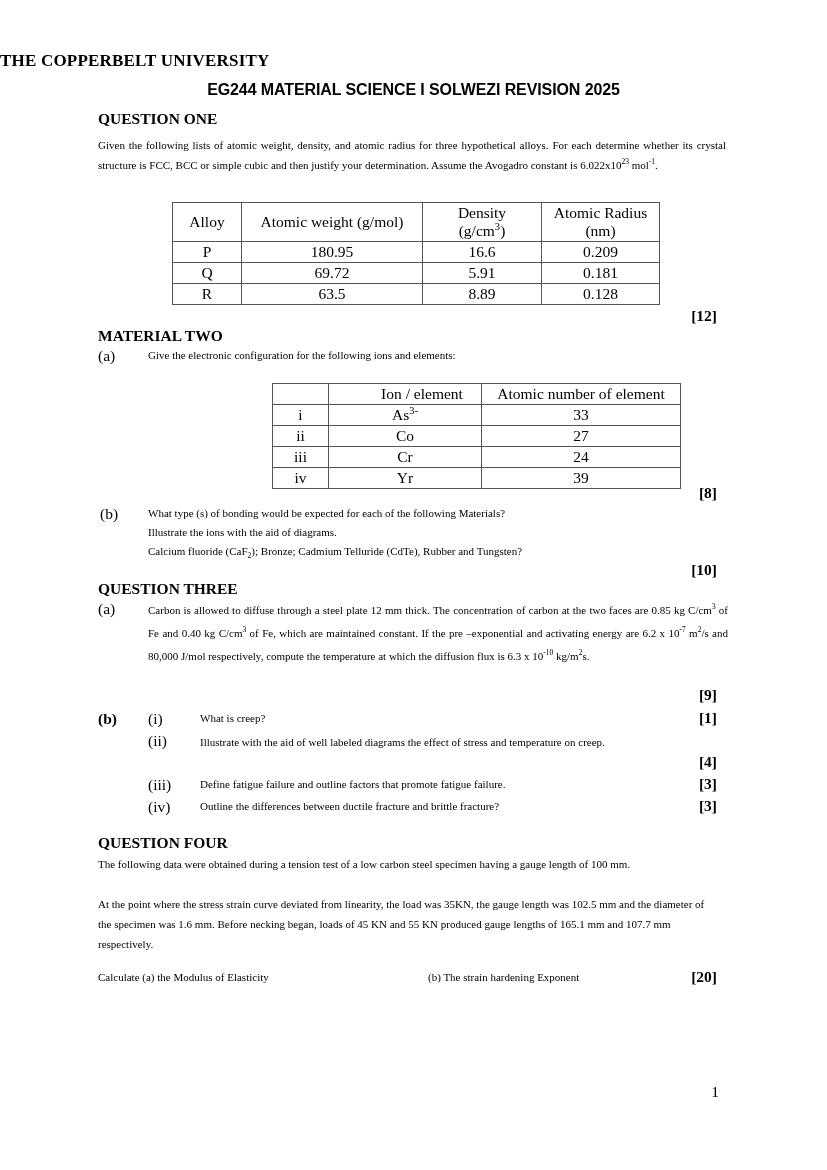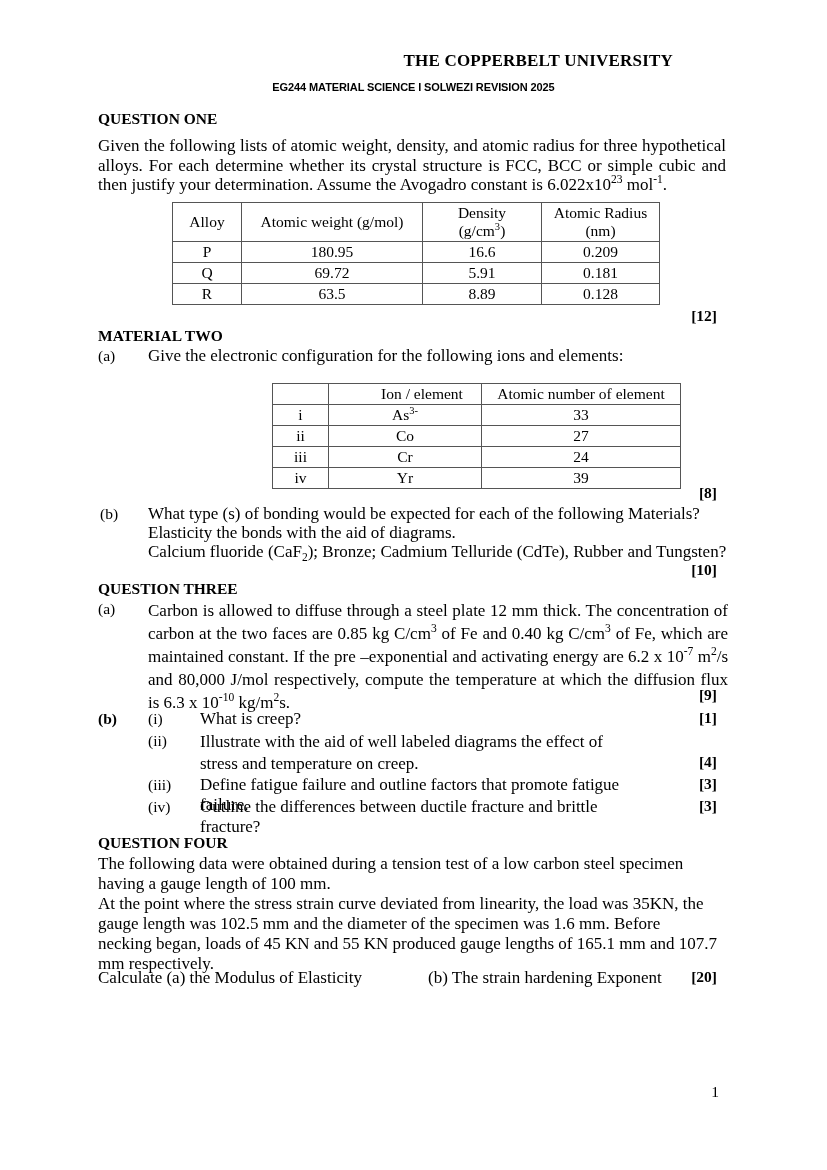--- a/index.html
+++ b/index.html
@@ -20,47 +20,47 @@
     left: 0; top: 0;
     width: 827px;
     height: 1170px;
   }
 
   
   .doc-title {
     position: absolute;
     left: 0; top: 51px;
     width: 673px;
-    text-align: right;
+    text-align: left;
     font-size: 17px;
     font-weight: bold;
     letter-spacing: 0.2px;
   }
   .doc-subtitle {
     position: absolute;
     left: 0; top: 81px;
     width: 827px;
     text-align: center;
     font-family: "Liberation Sans", "DejaVu Sans", sans-serif;
-    font-size: 11px;
+    font-size: 16px;
     font-weight: bold;
     letter-spacing: -0.1px;
   }
 
   
   .qhead {
     position: absolute;
     left: 98px;
     font-size: 15.5px;
     font-weight: bold;
     white-space: nowrap;
   }
   .para {
     position: absolute;
-    font-size: 17px;
+    font-size: 11px;
     line-height: 19.5px;
     text-align: left;
   }
   .para.just { text-align: justify; }
   .lbl {
     position: absolute;
     font-size: 15.5px;
     line-height: 19.5px;
     white-space: nowrap;
   }
@@ -189,21 +189,21 @@
       <td><span>Yr</span><sup></sup></td>
       <td>39</td>
     </tr>
   </tbody>
     </table>
 
   <div class="marks" style="left:622px; top:484px; width:95px;">[8]</div>
 
   <div class="lbl" style="left:100px; top:504px;">(b)</div>
   <div class="para" style="left:148px; top:504px; width:585px;">What type (s) of bonding would be expected for each of the following Materials?</div>
-  <div class="para" style="left:148px; top:523px; width:585px;">Elasticity the bonds with the aid of diagrams.</div>
+  <div class="para" style="left:148px; top:523px; width:585px;">Illustrate the ions with the aid of diagrams.</div>
   <div class="para" style="left:148px; top:542px; width:600px;"><span>Calcium fluoride (CaF</span><sub>2</sub><span>);  Bronze; Cadmium Telluride (CdTe), Rubber and Tungsten?</span></div>
 
   <div class="marks" style="left:622px; top:561px; width:95px;">[10]</div>
 
   <div class="qhead" style="top:580px;">QUESTION THREE</div>
 
   <div class="lbl" style="left:98px; top:599px;">(a)</div>
   <div class="para just" style="left:148px; top:599px; width:580px; line-height:23px;"><span>Carbon is allowed to diffuse through a steel plate 12 mm thick. The concentration of carbon at the two faces are 0.85 kg C/cm</span><sup>3</sup><span> of Fe and 0.40 kg C/cm</span><sup>3</sup><span> of Fe, which are maintained constant. If the pre –exponential and activating energy are 6.2 x 10</span><sup>-7</sup><span> m</span><sup>2</sup><span>/s and 80,000 J/mol respectively, compute the temperature at which the diffusion flux is 6.3 x 10</span><sup>-10</sup><span> kg/m</span><sup>2</sup><span>s.</span></div>
 
   <div class="marks" style="left:622px; top:686px; width:95px;">[9]</div>

